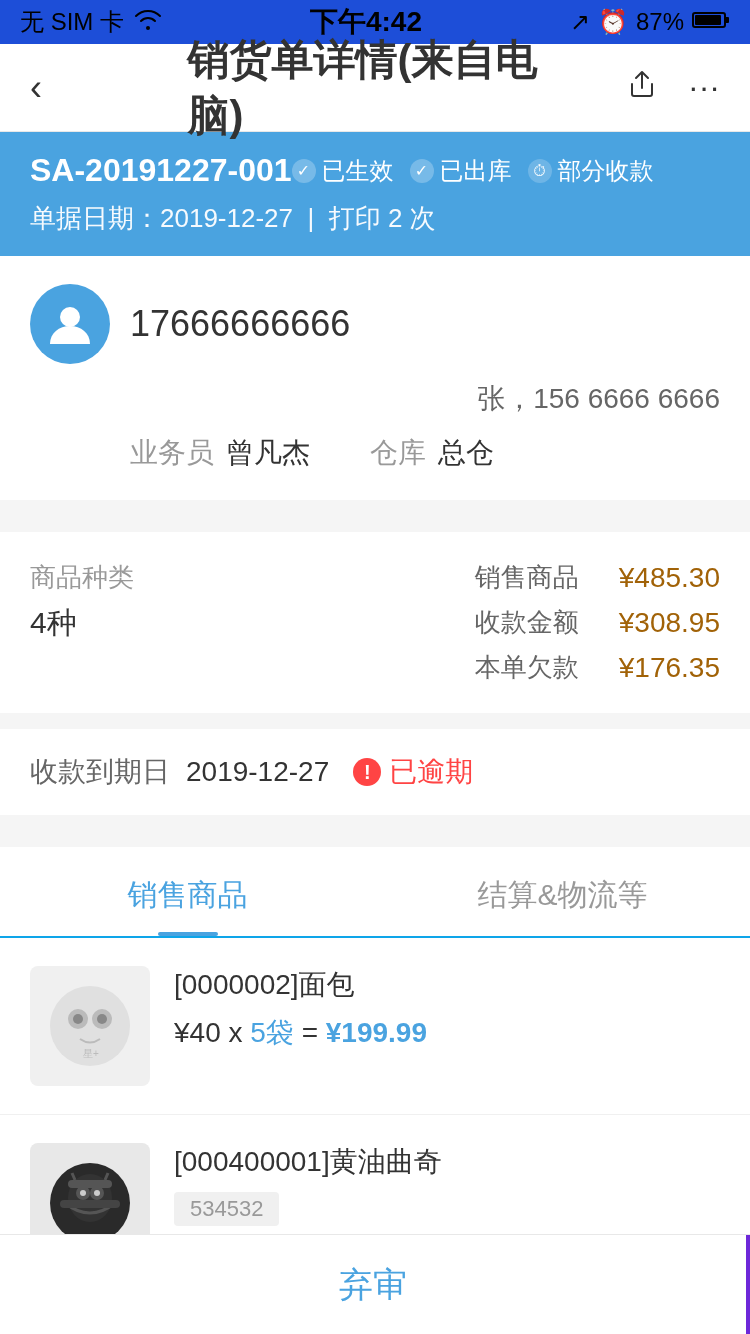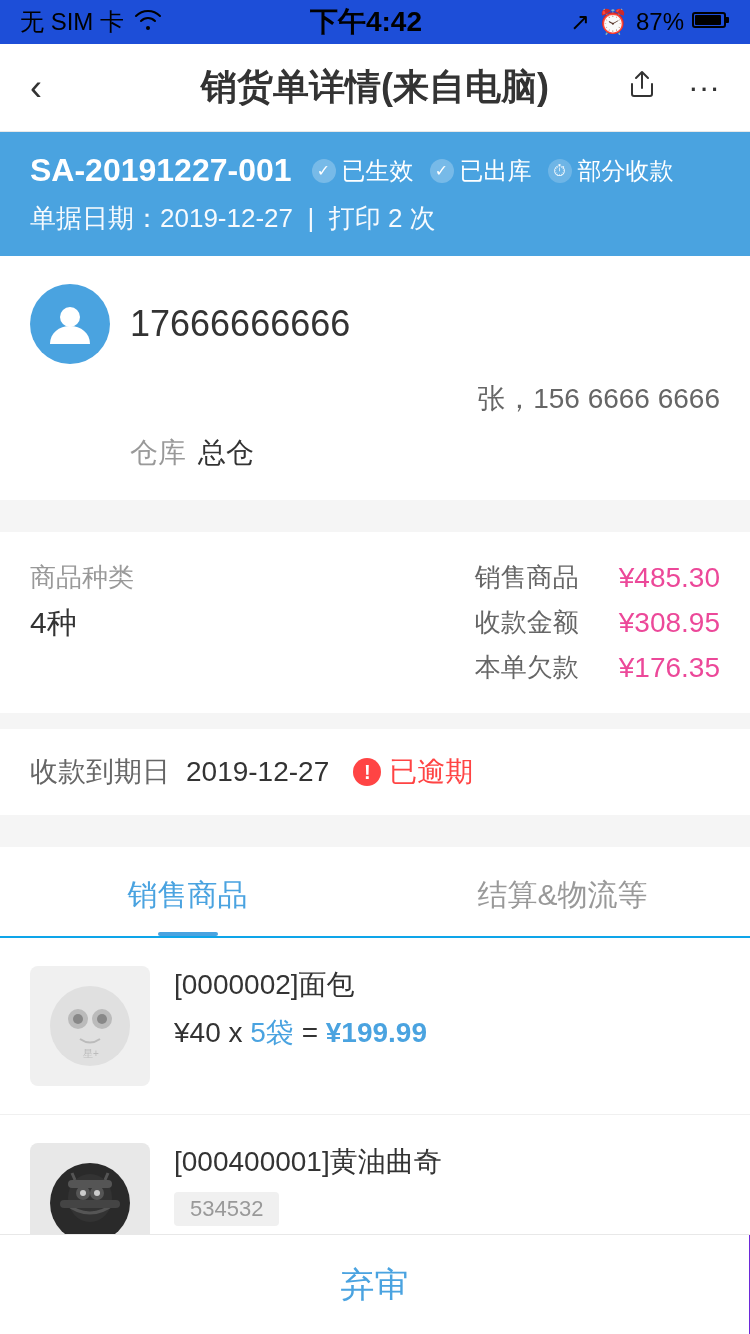--- a/index.html
+++ b/index.html
@@ -40,21 +40,21 @@
     }
     .nav-back {
       font-size: 36px;
       color: #333;
       cursor: pointer;
     }
     .nav-title {
       position: absolute;
       left: 50%;
       transform: translateX(-50%);
-      font-size: 36px;
+      font-size: 42px;
       font-weight: 600;
       color: #333;
     }
     .nav-actions {
       margin-left: auto;
       display: flex;
       align-items: center;
       gap: 30px;
     }
     .nav-action-icon {
@@ -64,21 +64,20 @@
     }
 
     
     .header-banner {
       background: #4AA3E0;
       padding: 20px 30px;
     }
     .header-banner-top {
       display: flex;
       align-items: center;
-      gap: 20px;
       margin-bottom: 12px;
     }
     .order-id {
       font-size: 32px;
       font-weight: 700;
       color: #fff;
     }
     .status-badges {
       display: flex;
       align-items: center;
@@ -176,21 +175,21 @@
       gap: 10px;
       text-align: right;
     }
     .stat-row {
       display: flex;
       justify-content: space-between;
       gap: 40px;
       align-items: center;
     }
     .stat-row-label { font-size: 26px; color: #666; }
-    .stat-row-value { font-size: 28px; color: #ec4899; font-weight: 500; }
+    .stat-row-value { font-size: 28px; color: #a16207; font-weight: 500; }
 
     
     .due-section {
       background: #fff;
       padding: 24px 30px;
       margin-bottom: 0;
       display: flex;
       align-items: center;
       gap: 16px;
       font-size: 28px;
@@ -311,21 +310,21 @@
       display: flex;
     }
     .action-btn {
       flex: 1;
       display: flex;
       align-items: center;
       justify-content: center;
       font-size: 34px;
       cursor: pointer;
     }
-    .action-btn.cancel { color: #4AA3E0; border-right: 1px solid #6d28d9; }
+    .action-btn.cancel { color: #4AA3E0; border-right: 4px solid #6d28d9; }
     .action-btn.confirm { color: #4AA3E0; }
 
     
     .section-separator {
       height: 16px;
       background: #f5f5f5;
     }
   </style>
 </head>
 <body>
@@ -401,20 +400,24 @@
       <svg viewBox="0 0 50 50" fill="white">
         <circle cx="25" cy="18" r="10"></circle>
         <path d="M5 45c0-11 9-18 20-18s20 7 20 18"></path>
       </svg>
     </div>
     <span class="customer-name">17666666666</span>
   </div>
   <div class="customer-info">张，156 6666 6666</div>
   <div class="customer-meta">
     <div class="meta-item">
+      <span class="meta-label">业务员</span>
+      <span class="meta-value">曾凡杰</span>
+    </div>
+    <div class="meta-item">
       <span class="meta-label">仓库</span>
       <span class="meta-value">总仓</span>
     </div>
   </div>
 </div>
 
 <div class="section-separator"></div>
 
 <div class="stats-section">
   <div class="stats-left">

